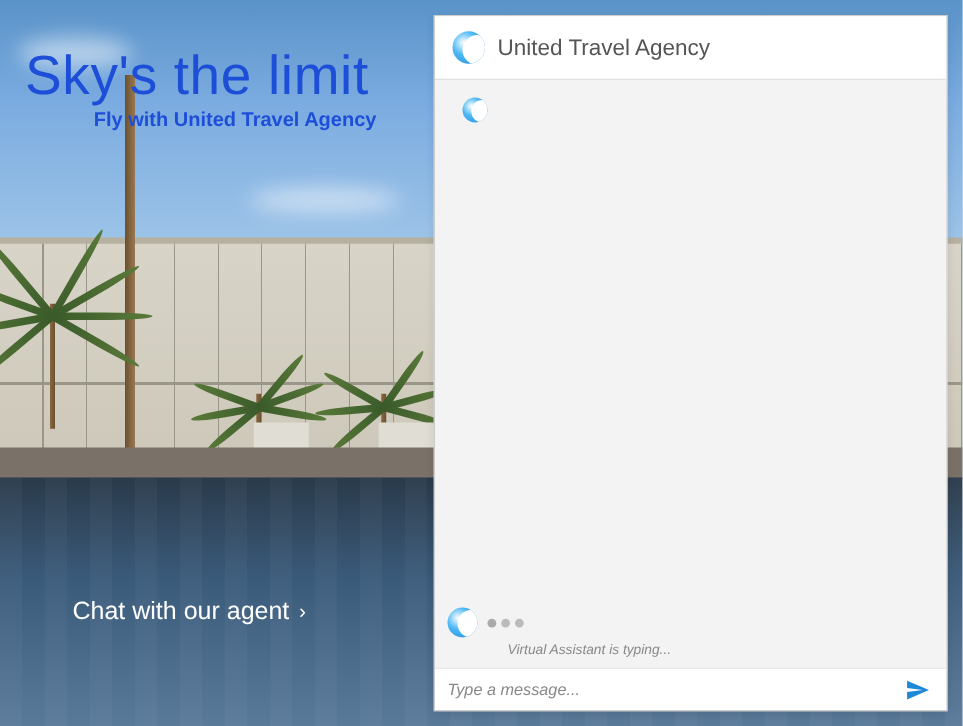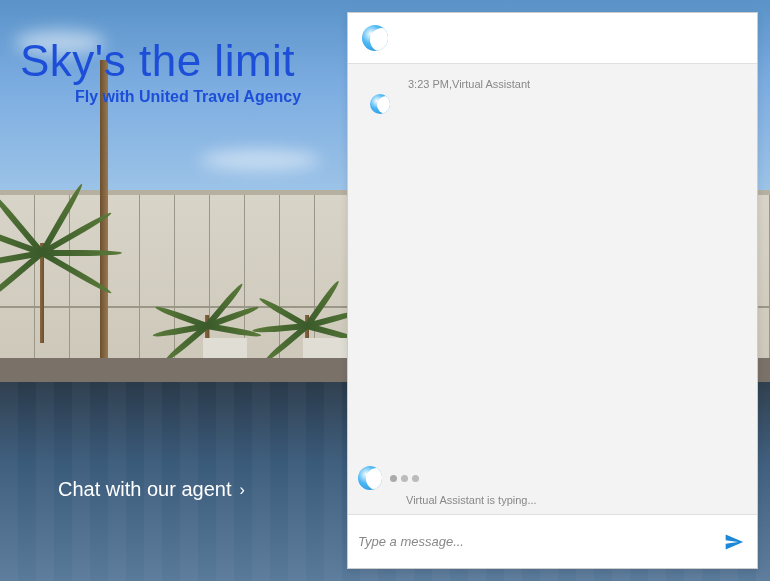--- a/index.html
+++ b/index.html
@@ -271,28 +271,29 @@
       width: 7px;
       height: 7px;
       border-radius: 50%;
       background: #bbb;
     }
     .typing-label {
       font-size: 11px;
       color: #888;
       margin-left: 48px;
       margin-top: 4px;
+      font-style: italic;
     }
     .chat-input-bar {
       background: #fff;
       border-top: 1px solid #e0e0e0;
       display: flex;
       align-items: center;
       padding: 6px 10px;
-      height: 54px;
+      height: 34px;
     }
     .chat-input {
       flex: 1;
       border: none;
       outline: none;
       font-size: 13px;
       font-style: italic;
       color: #888;
       background: transparent;
     }
@@ -373,23 +374,23 @@
 </div>
 
 <div class="chat-cta">
   <span>Chat with our agent</span>
   <span class="chev">›</span>
 </div>
 
 <div class="chat-widget">
   <div class="chat-header">
     <div class="logo-icon"></div>
+    <div class="chat-header-title">United Travel Agency</div>
   </div>
   <div class="chat-body">
-    <div class="msg-meta">3:23 PM,Virtual Assistant</div>
     <div class="msg-row">
       <div class="logo-icon sm"></div>
       <div class="msg-text"></div>
     </div>
     <div class="typing-area">
       <div class="typing-row">
         <div class="logo-icon md"></div>
         <div class="typing-dots">
           <div class="dot" style="background:#aaa;"></div>
           <div class="dot"></div>

